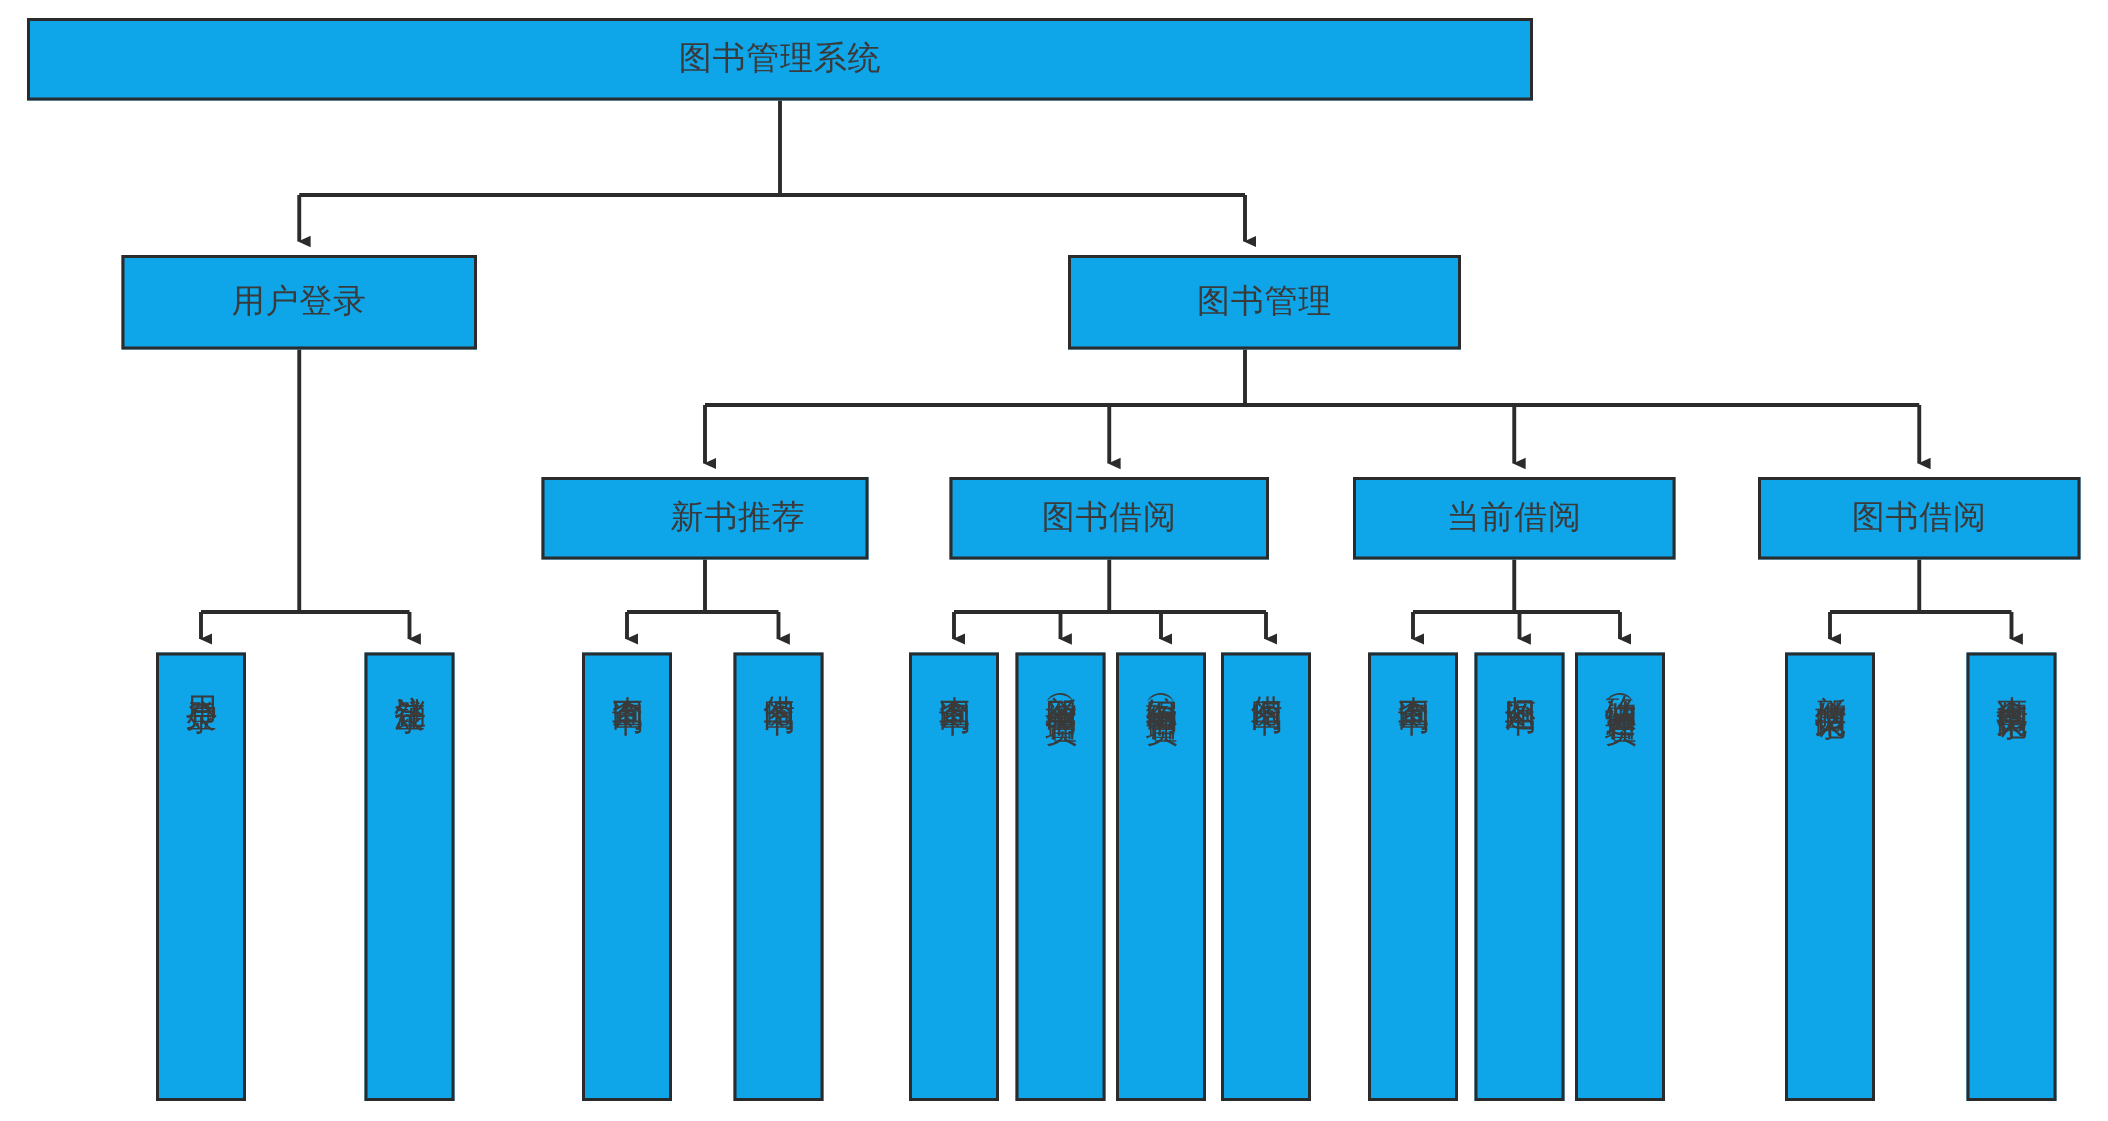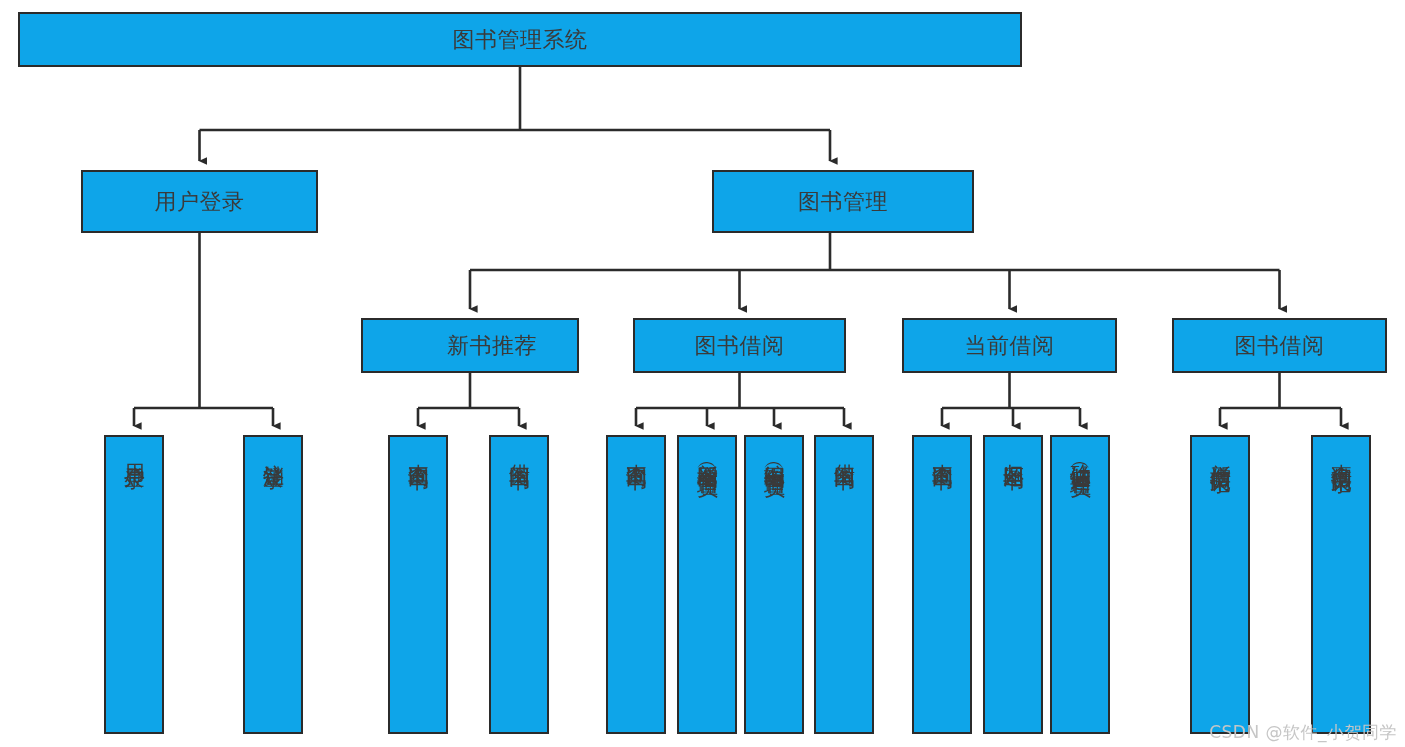--- a/index.html
+++ b/index.html
@@ -170,14 +170,13 @@
         <span class="label">确认归还（管理员）</span>
       </div>
       <div class="node vertical" style="left: 1190px; top: 435px; width: 60px; height: 299px;">
         <span class="label">新增借阅记录</span>
       </div>
       <div class="node vertical" style="left: 1311px; top: 435px; width: 60px; height: 299px;">
         <span class="label">查询借阅记录</span>
       </div>
     </div>
 
-  <div id="watermark">CSDN @软件_小贺同学</div>
 </div>
 
 </body></html>

